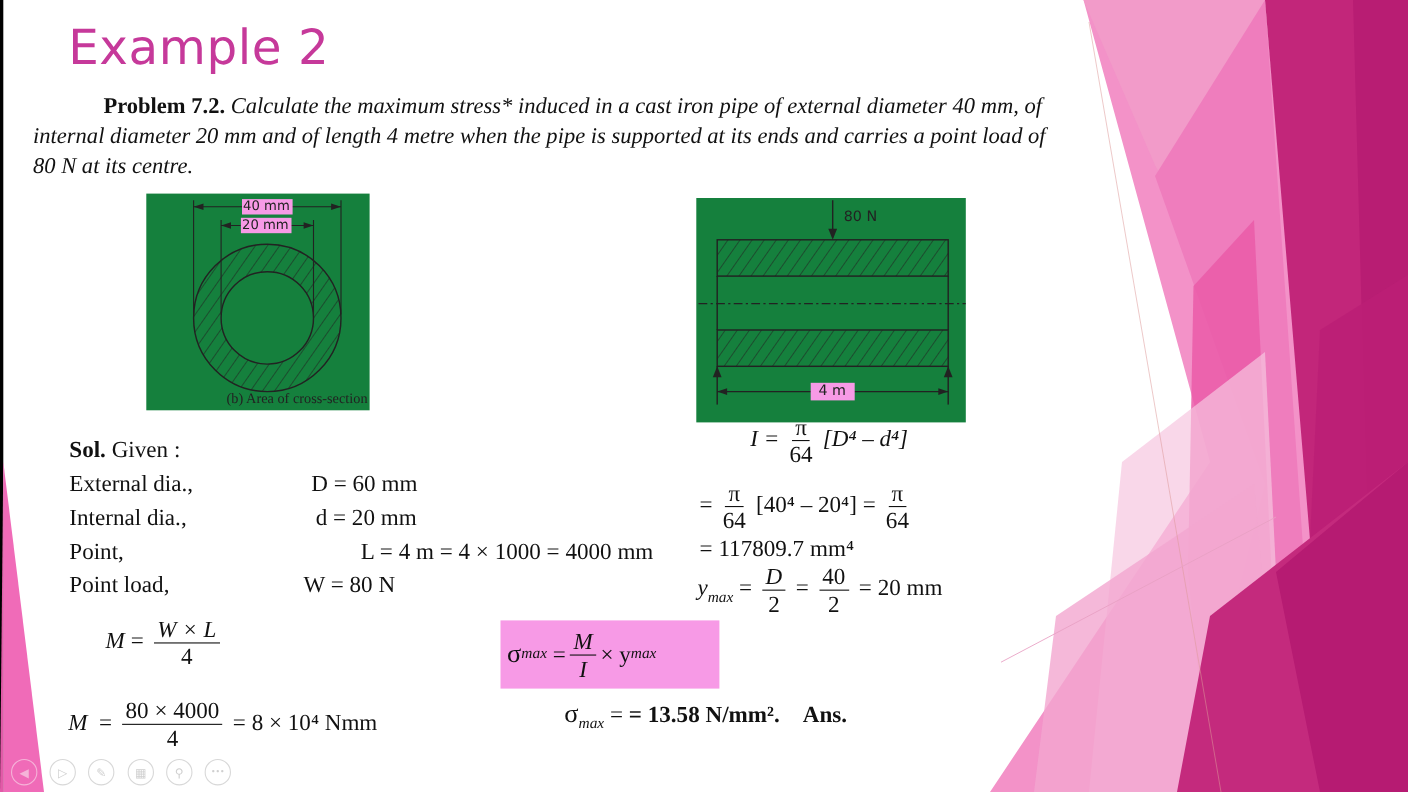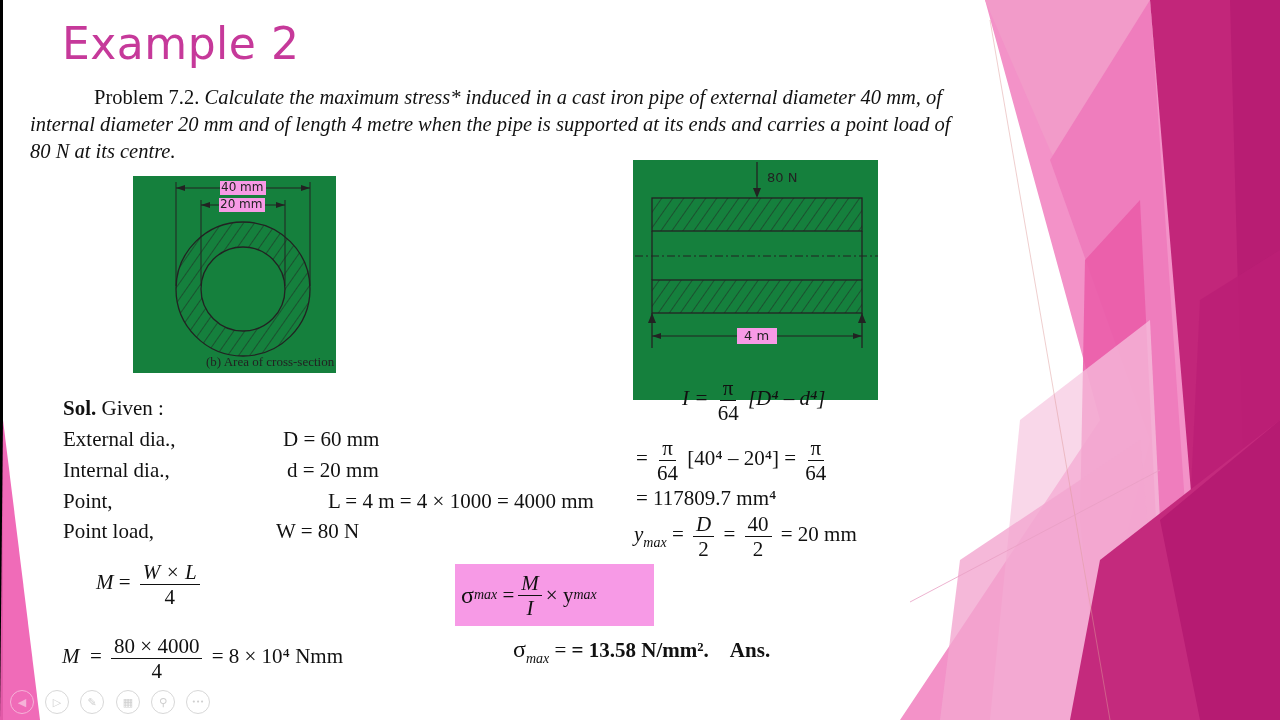--- a/index.html
+++ b/index.html
@@ -2,21 +2,21 @@
 <html><head>
 <meta charset="utf-8">
 <style>
   html,body{margin:0;padding:0;}
   body{width:1280px;height:720px;overflow:hidden;background:#fff;position:relative;font-family:"DejaVu Serif",serif;color:#111;}
   .abs{position:absolute;}
   #bg{position:absolute;left:0;top:0;width:1280px;height:720px;z-index:0;}
   .layer{position:relative;z-index:2;}
   .title{left:62px;top:18px;font-family:"DejaVu Sans",sans-serif;font-size:44px;color:#c6399a;letter-spacing:0.5px;}
   .problem{left:30px;top:84px;width:940px;font-family:"Liberation Serif",serif;font-size:20.5px;line-height:27px;font-style:italic;}
-  .problem .lead{font-style:normal;font-weight:normal;padding-left:64px;}
+  .problem .lead{font-style:normal;font-weight:bold;padding-left:64px;}
   .fig{background:#15803d;}
   .fig svg{display:block;}
   .cap{font-family:"Liberation Serif",serif;font-size:13px;color:#222;}
   .math{font-family:"Liberation Serif",serif;font-size:21px;}
   .math i{font-style:italic;}
   .frac{display:inline-flex;flex-direction:column;align-items:center;vertical-align:middle;margin:0 4px;}
   .frac .num{border-bottom:1.5px solid #111;padding:0 3px;line-height:24px;}
   .frac .den{line-height:24px;}
   .given-row{position:absolute;font-family:"Liberation Serif",serif;font-size:21px;}
   sub{font-size:14px;vertical-align:-6px;line-height:0;font-style:italic;}
@@ -80,21 +80,21 @@
       <polygon points="68,29 77,26 77,32" fill="#222"></polygon>
       <polygon points="152,29 143,26 143,32" fill="#222"></polygon>
       <rect x="87" y="5" width="46" height="14" fill="#f79ae6"></rect>
       <rect x="86" y="22" width="46" height="14" fill="#f79ae6"></rect>
     </svg>
     <span class="abs cap" style="left:88px;top:4px;font-family:'DejaVu Sans',sans-serif;font-size:12px;">40 mm</span>
     <span class="abs cap" style="left:87px;top:21px;font-family:'DejaVu Sans',sans-serif;font-size:12px;">20 mm</span>
     <span class="abs cap" style="left:33px;top:178px;margin-left:40px;">(b) Area of cross-section</span>
   </div>
 
-  <div class="abs fig" style="left:633px;top:160px;width:245px;height:240px;">
+  <div class="abs fig" style="left:633px;top:180px;width:245px;height:204px;">
     <svg width="245" height="188" viewBox="0 0 245 188">
       <defs>
         <pattern id="hatch2" width="9" height="9" patternUnits="userSpaceOnUse" patternTransform="rotate(35)">
           <line x1="0" y1="0" x2="0" y2="9" stroke="#222" stroke-width="1"></line>
         </pattern>
       </defs>
       <rect x="19" y="38" width="210" height="33" fill="url(#hatch2)" stroke="#222" stroke-width="1.3"></rect>
       <rect x="19" y="120" width="210" height="33" fill="url(#hatch2)" stroke="#222" stroke-width="1.3"></rect>
       <line x1="19" y1="71" x2="19" y2="120" stroke="#222" stroke-width="1.3"></line>
       <line x1="229" y1="71" x2="229" y2="120" stroke="#222" stroke-width="1.3"></line>

